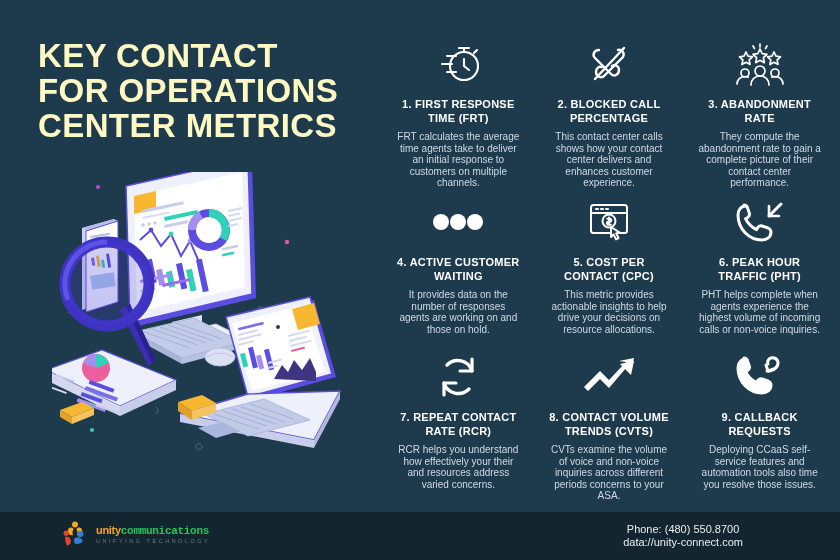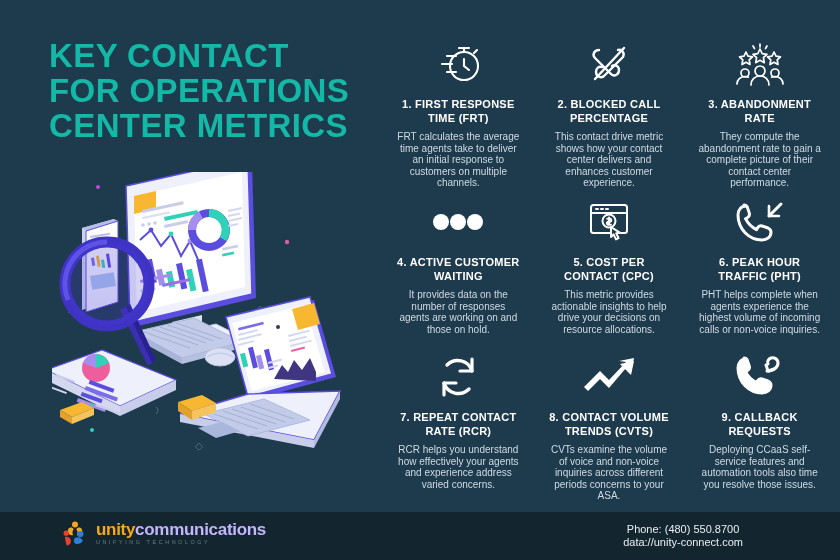--- a/index.html
+++ b/index.html
@@ -24,27 +24,26 @@
 
   
   #title-block {
     position: absolute;
     left: 38px;
     top: 38px;
     width: 330px;
   }
   .title-line {
     display: block;
-    color: #14b8a6;
+    color: #fef9c3;
     font-weight: bold;
     font-size: 33px;
     line-height: 35px;
     letter-spacing: 0.4px;
     text-transform: uppercase;
-    margin-left: 11px;
   }
 
   
   #illustration {
     position: absolute;
     left: 52px;
     top: 172px;
     width: 340px;
     height: 330px;
   }
@@ -102,23 +101,23 @@
   }
   #logo-area {
     position: absolute;
     left: 62px;
     top: 8px;
     display: flex;
     align-items: center;
     gap: 8px;
   }
   #logo-text { line-height: 1; }
-  .logo-word { font-size: 17px; font-weight: bold; letter-spacing: -0.3px; }
+  .logo-word { font-size: 11px; font-weight: bold; letter-spacing: -0.3px; }
   .logo-unity { color: #f5a623; }
-  .logo-comms { color: #c4b5fd; }
+  .logo-comms { color: #22c55e; font-family: Liberation Mono, monospace; }
   .logo-tagline {
     display: block;
     color: #6d7b84;
     font-size: 5.4px;
     letter-spacing: 2.6px;
     margin-top: 2px;
     text-transform: uppercase;
   }
   #contact-area {
     position: absolute;
@@ -351,21 +350,21 @@
 
     <div class="metric-card">
       <div class="card-icon">
         <svg width="46" height="44" viewBox="0 0 46 44" fill="none" stroke="#ffffff" stroke-width="2.4" stroke-linecap="round" stroke-linejoin="round">
           <path d="M13 8 c-5 0 -7 5 -4 8 l16 16 c3 3 8 1 8 -4 c0 -4 -4 -6 -7 -4"></path>
           <path d="M32 8 c4 -1 7 3 5 7 l-18 18 c-3 4 -9 2 -9 -3 c0 -4 3 -6 6 -5"></path>
           <path d="M38 6 L9 37"></path>
         </svg>
       </div>
       <div class="card-title">2. BLOCKED CALL PERCENTAGE</div>
-      <div class="card-desc">This contact drive metric shows how your contact center delivers and enhances customer experience.</div>
+      <div class="card-desc">This contact center calls shows how your contact center delivers and enhances customer experience.</div>
     </div>
 
     <div class="metric-card">
       <div class="card-icon">
         <svg width="54" height="44" viewBox="0 0 54 44" fill="none" stroke="#ffffff" stroke-width="1.7" stroke-linejoin="round" stroke-linecap="round">
           <path d="M27 2 v3 M20 4 l1.5 2.5 M34 4 l-1.5 2.5"></path>
           <path d="M27 7 l2.2 4.6 L34 12.3 l-3.6 3.4 0.9 5 L27 18.3 l-4.3 2.4 0.9 -5 L20 12.3 l4.8 -0.7 Z"></path>
           <path d="M13 10 l2 4.2 L19.5 14.8 l-3.3 3.1 0.8 4.6 L13 20.3 l-4 2.2 0.8 -4.6 L6.5 14.8 l4.5 -0.6 Z"></path>
           <path d="M41 10 l2 4.2 L47.5 14.8 l-3.3 3.1 0.8 4.6 L41 20.3 l-4 2.2 0.8 -4.6 L34.5 14.8 l4.5 -0.6 Z"></path>
           <circle cx="27" cy="29" r="5"></circle>
@@ -422,21 +421,21 @@
     <div class="metric-card">
       <div class="card-icon">
         <svg width="44" height="44" viewBox="0 0 44 44" fill="none" stroke="#ffffff" stroke-width="3.4" stroke-linecap="round" stroke-linejoin="round">
           <path d="M36 16 A15 15 0 0 0 11 10"></path>
           <path d="M8 28 A15 15 0 0 0 33 34"></path>
           <path d="M36 4 v12 h-12" stroke-width="3.2"></path>
           <path d="M8 40 v-12 h12" stroke-width="3.2"></path>
         </svg>
       </div>
       <div class="card-title">7. REPEAT CONTACT RATE (RCR)</div>
-      <div class="card-desc">RCR helps you understand how effectively your agents and experience address varied concerns.</div>
+      <div class="card-desc">RCR helps you understand how effectively your their and resources address varied concerns.</div>
     </div>
 
     <div class="metric-card">
       <div class="card-icon">
         <svg width="54" height="40" viewBox="0 0 54 40" fill="#ffffff">
           <path d="M2 30 L6 34 L18 22 L27 31 L44 13 L38 7 L52 4 L49 18 L44 13 L27 31 L18 22 L6 34 Z"></path>
           <path d="M2 30 L18 14 L27 23 L44 5 l-7 -1 l15 -3 l-3 15 l-5 -5 L27 31 L18 22 L6 34 Z"></path>
         </svg>
       </div>
       <div class="card-title">8. CONTACT VOLUME TRENDS (CVTS)</div>

